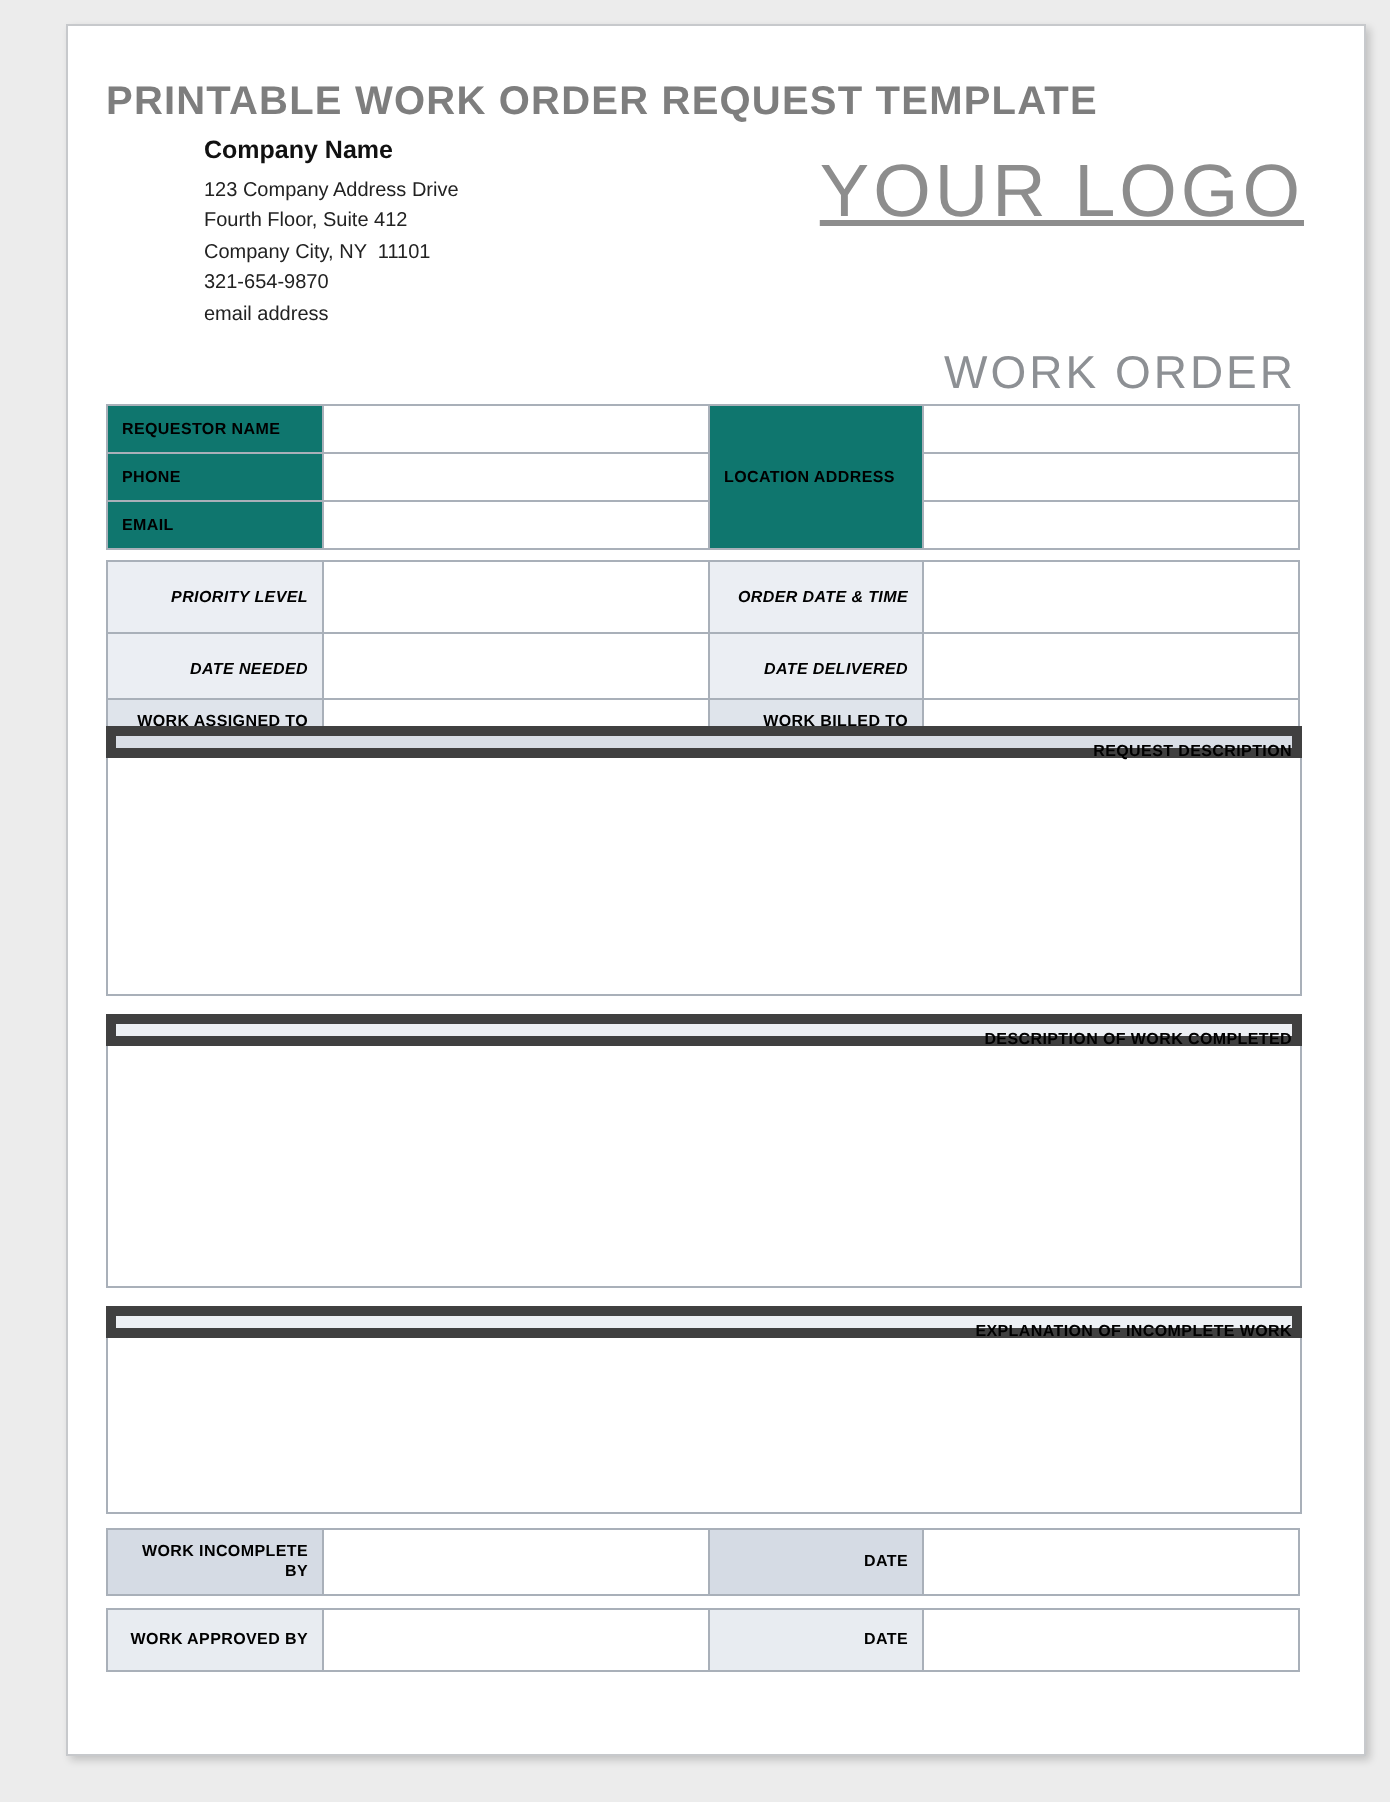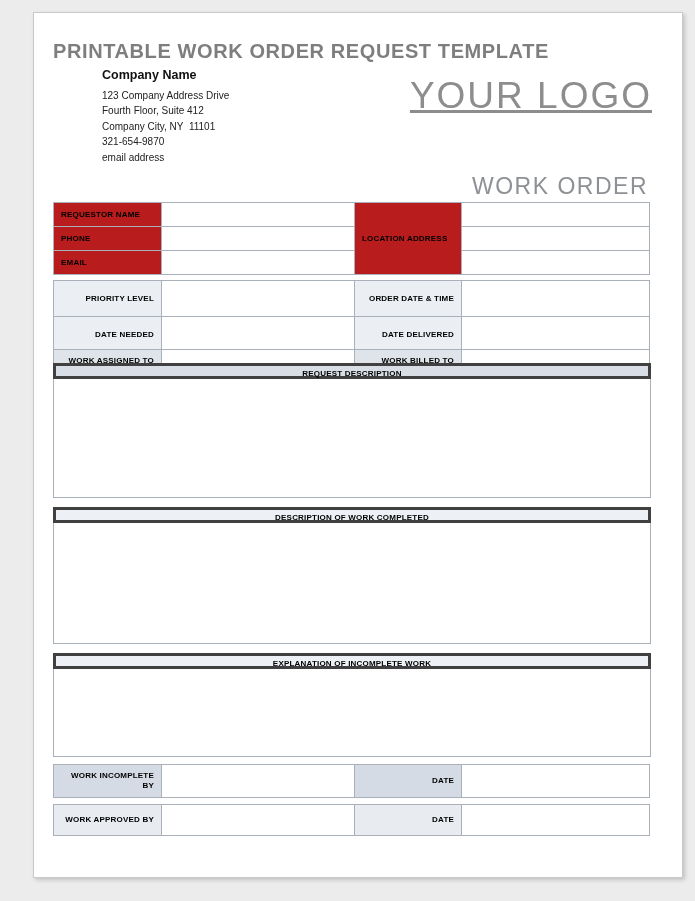--- a/index.html
+++ b/index.html
@@ -20,37 +20,37 @@
           color:#8d8d8d; letter-spacing:2px; white-space:pre;text-decoration:underline; }
 
   .work-order { position:absolute; top:160px; right:34px; font-size:23px; font-weight:400;
                 color:#8d9094; letter-spacing:1.5px; white-space:pre; }
 
   table { border-collapse:collapse; table-layout:fixed; position:absolute; left:19px; }
   td { border:1px solid #a9b0b9; font-size:8px; font-weight:bold; color:#000;
        padding:0 7px; letter-spacing:0.2px; line-height:10px; }
   col.c1 { width:108px; } col.c2 { width:193px; } col.c3 { width:107px; } col.c4 { width:188px; }
 
-  .lbl      { background:#b91c1c; text-align:left; }
+  .lbl      { background:#0f766e; text-align:left; }
   .lbl-r    { background:#d5dbe4; text-align:right; }
   .lbl-lt   { background:#ebeef3; text-align:right; }
   .lbl-md   { background:#dfe4eb; text-align:right; }
   .lbl-soft { background:#e8ecf1; text-align:right; }
   .inp      { background:#ffffff; }
 
   .t-contact tr  { height:24px; }
-  .t-details tr  { height:36px; }
+  .t-details tr  { height:36px;font-style:italic; }
   .t-assign tr   { height:23px; }
   .t-contact { top:189px; }
   .t-details { top:267px; }
   .t-assign  { top:336px; }
 
   .section { position:absolute; left:19px; width:598px; }
-  .sec-header { height:16px; line-height:15px; text-align:center; font-size:8px; font-weight:bold;
-                color:#000; letter-spacing:0.2px; border:3px solid #404040; }
+  .sec-header { height:16px; line-height:15px; text-align:right; font-size:8px; font-weight:bold;
+                color:#000; letter-spacing:0.2px; border:5px solid #404040; }
   .sec-header.dark  { background:#d9dee6; }
   .sec-header.light { background:#edf0f4; }
   .sec-body { background:#ffffff; border:1px solid #a9b0b9; border-top:none;
               font-size:9px; padding:4px 6px; }
   .sec-request    { top:350px; }  .sec-request  .sec-body { height:119px; }
   .sec-completed  { top:494px; }  .sec-completed .sec-body { height:121px; }
   .sec-incomplete { top:640px; }  .sec-incomplete .sec-body { height:88px; }
 
   .t-signoff1 { top:751px; } .t-signoff1 tr { height:33px; }
   .t-signoff2 { top:791px; } .t-signoff2 tr { height:31px; }

